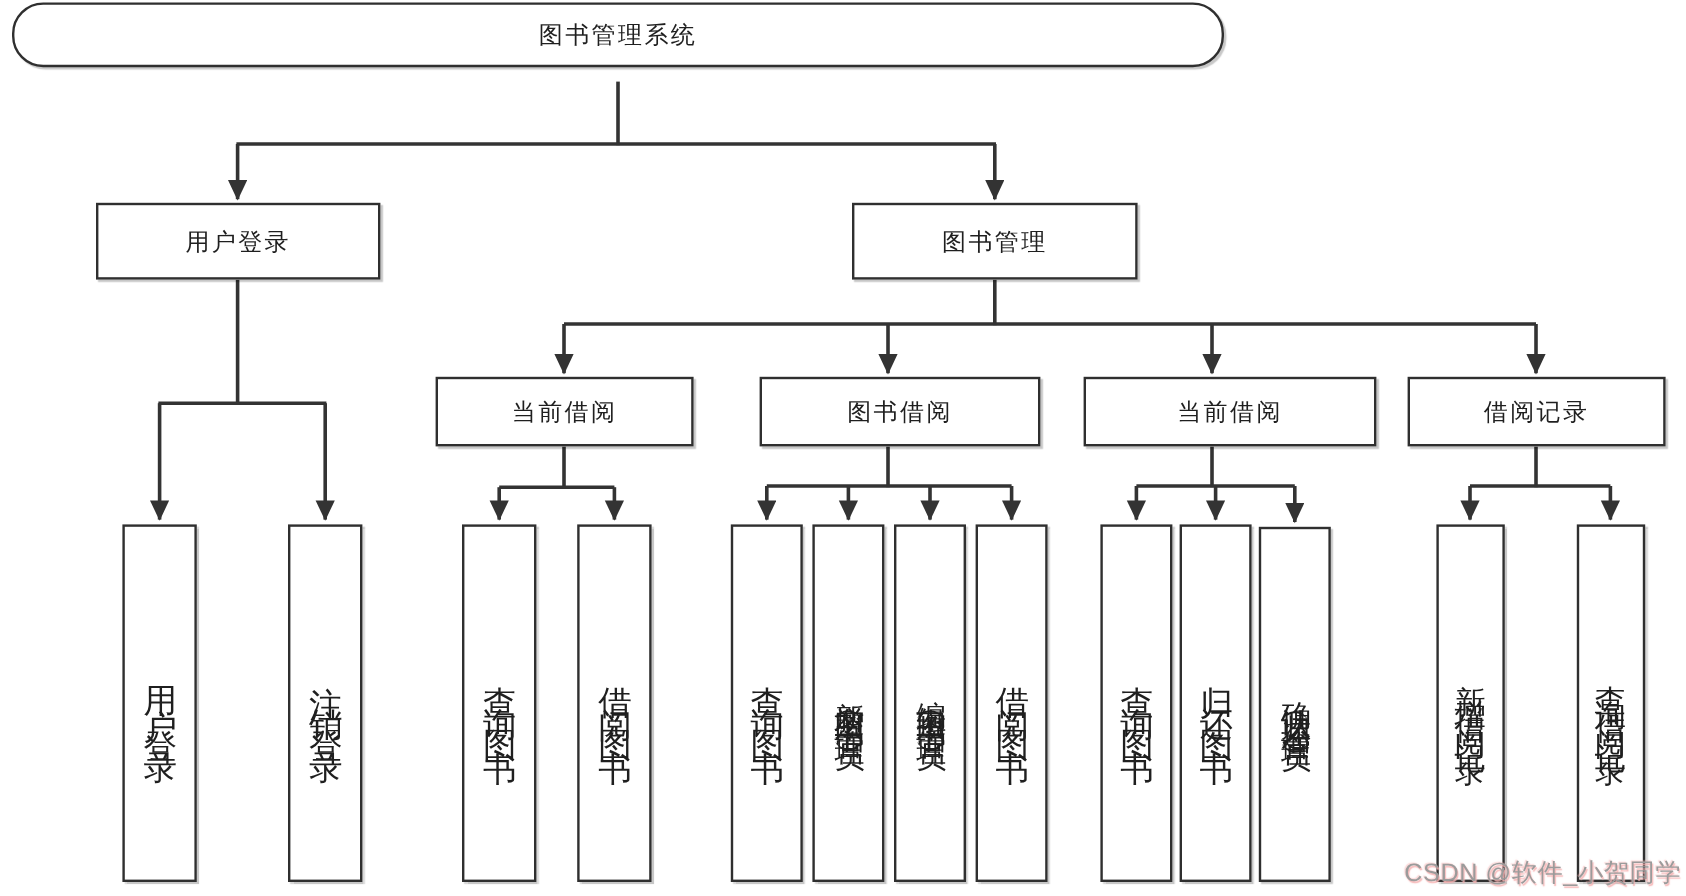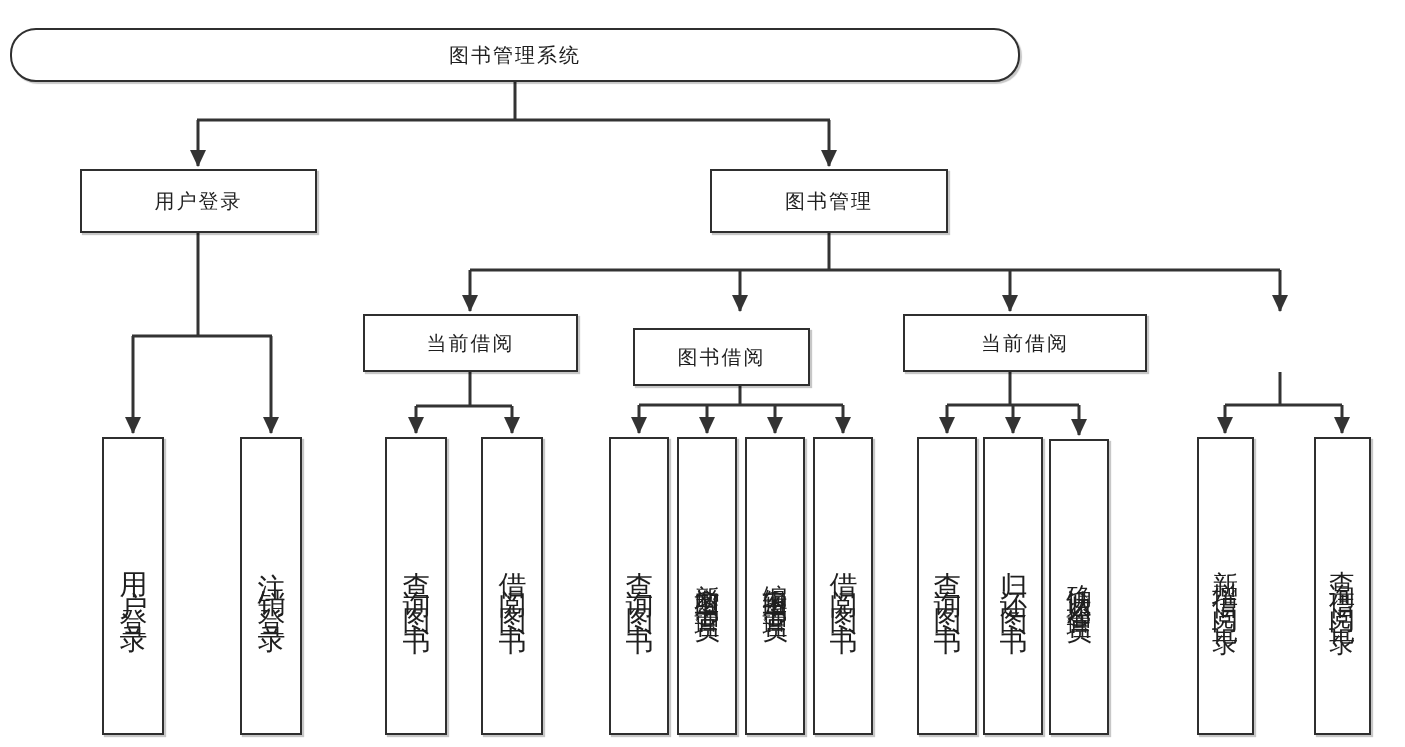--- a/index.html
+++ b/index.html
@@ -92,28 +92,29 @@
       <line x1="1013" y1="405" x2="1013" y2="433" marker-end="url(#arw)"></line>
       <line x1="1079" y1="405" x2="1079" y2="435" marker-end="url(#arw)"></line>
 
       <line x1="1280" y1="372" x2="1280" y2="406"></line>
       <line x1="1225" y1="405" x2="1342" y2="405"></line>
       <line x1="1225" y1="405" x2="1225" y2="433" marker-end="url(#arw)"></line>
       <line x1="1342" y1="405" x2="1342" y2="433" marker-end="url(#arw)"></line>
     </g>
   </svg>
 
-  <div class="node root" style="left:10px;top:28px;width:1010px;height:54px;border-radius:26px;">图书管理系统</div>
+  <div class="node root" style="left:10px;top:2px;width:1010px;height:54px;border-radius:26px;">图书管理系统</div>
 
   <div class="node h" style="left:80px;top:169px;width:237px;height:64px;">用户登录</div>
   <div class="node h" style="left:710px;top:169px;width:238px;height:64px;">图书管理</div>
 
   <div class="node h" style="left:363px;top:314px;width:215px;height:58px;">当前借阅</div>
-  <div class="node h" style="left:633px;top:328px;width:177px;height:58px;text-align:center;">图书借阅</div>
+  <div class="node h" style="left:633px;top:314px;width:234px;height:58px;text-align:center;">图书借阅</div>
   <div class="node h" style="left:903px;top:314px;width:244px;height:58px;">当前借阅</div>
+  <div class="node h" style="left:1173px;top:314px;width:215px;height:58px;">借阅记录</div>
 
   <div class="node leaf v4" style="left:102px;top:437px;width:62px;height:298px;">
     <span>用户登录</span>
     </div>
   <div class="node leaf v4" style="left:240px;top:437px;width:62px;height:298px;">
     <span>注销登录</span>
     </div>
 
   <div class="node leaf v4" style="left:385px;top:437px;width:62px;height:298px;">
     <span>查询图书</span>
@@ -145,13 +146,14 @@
     <span>确认归还（管理员）</span>
     </div>
 
   <div class="node leaf v6" style="left:1197px;top:437px;width:57px;height:298px;">
     <span>新增借阅记录</span>
     </div>
   <div class="node leaf v6" style="left:1314px;top:437px;width:57px;height:298px;">
     <span>查询借阅记录</span>
     </div>
 
+  <div class="watermark" style="color: rgb(155, 155, 155);">CSDN @软件_小贺同学</div>
 </div>
 
 </body></html>

